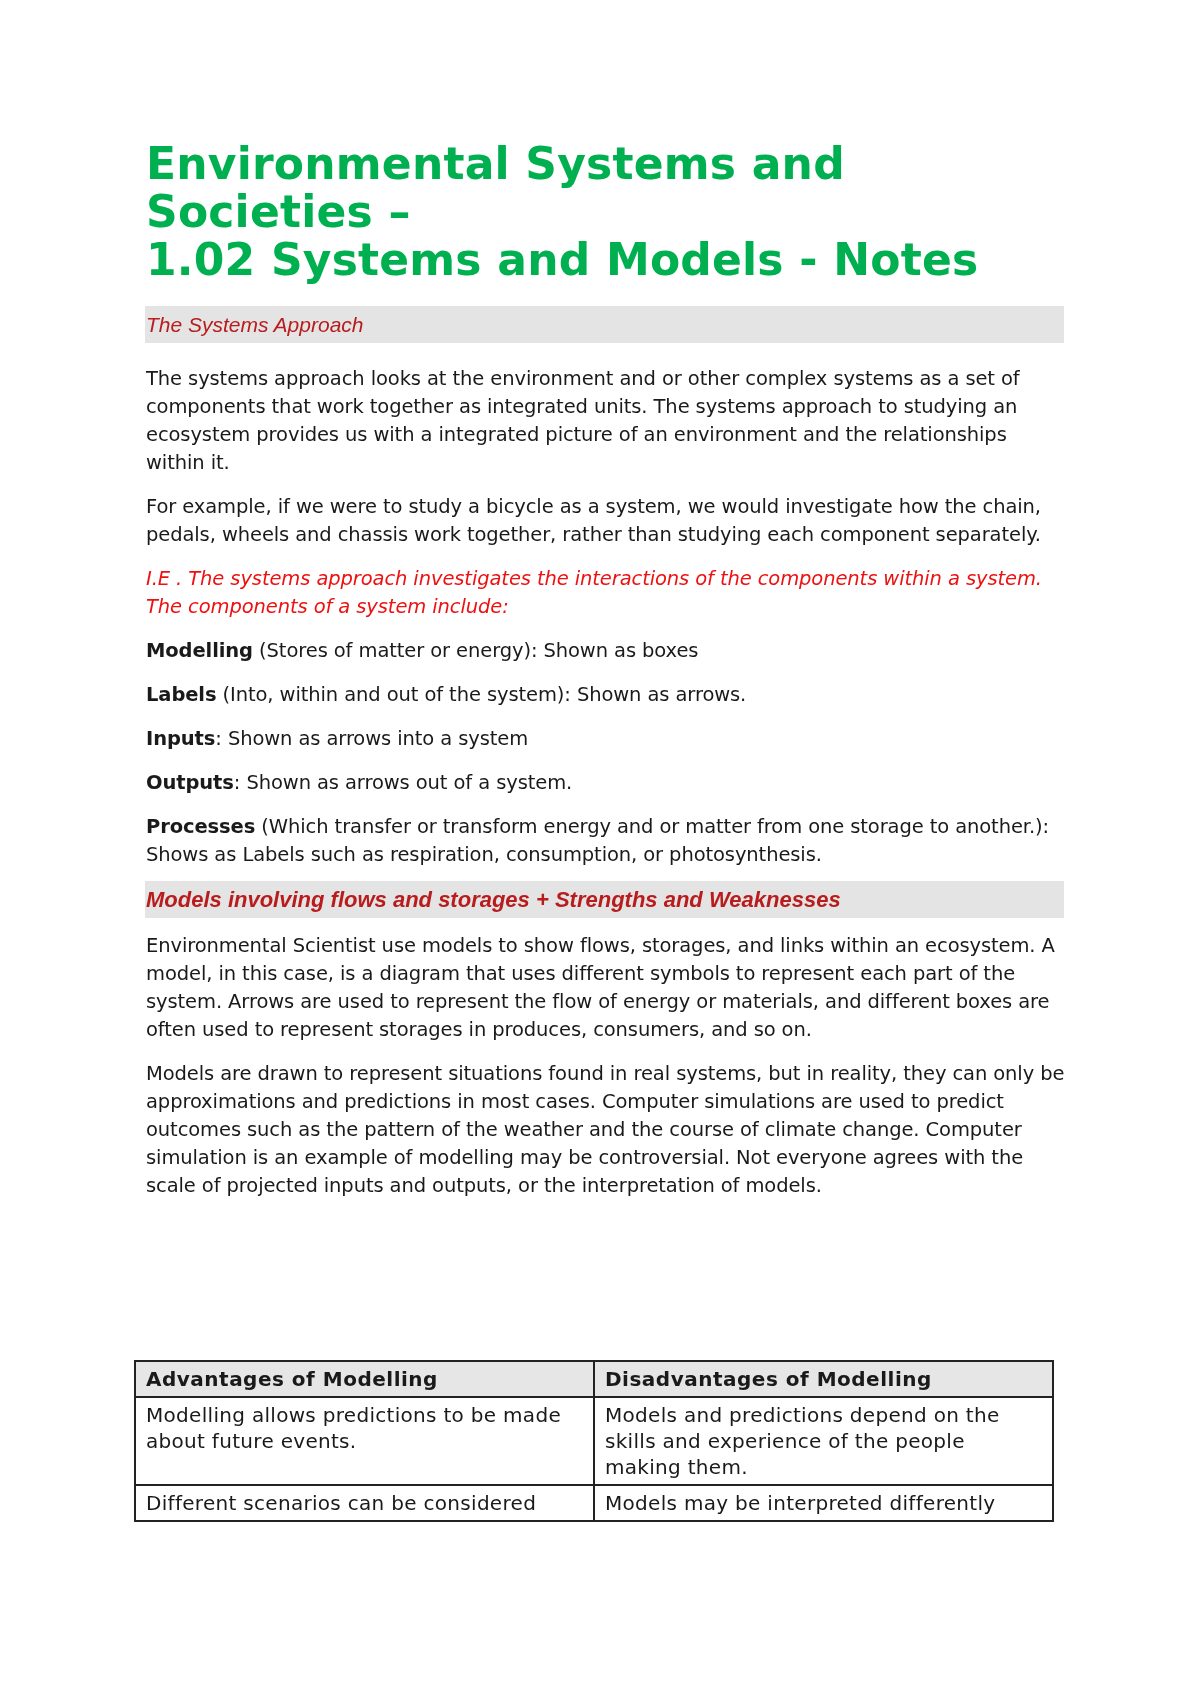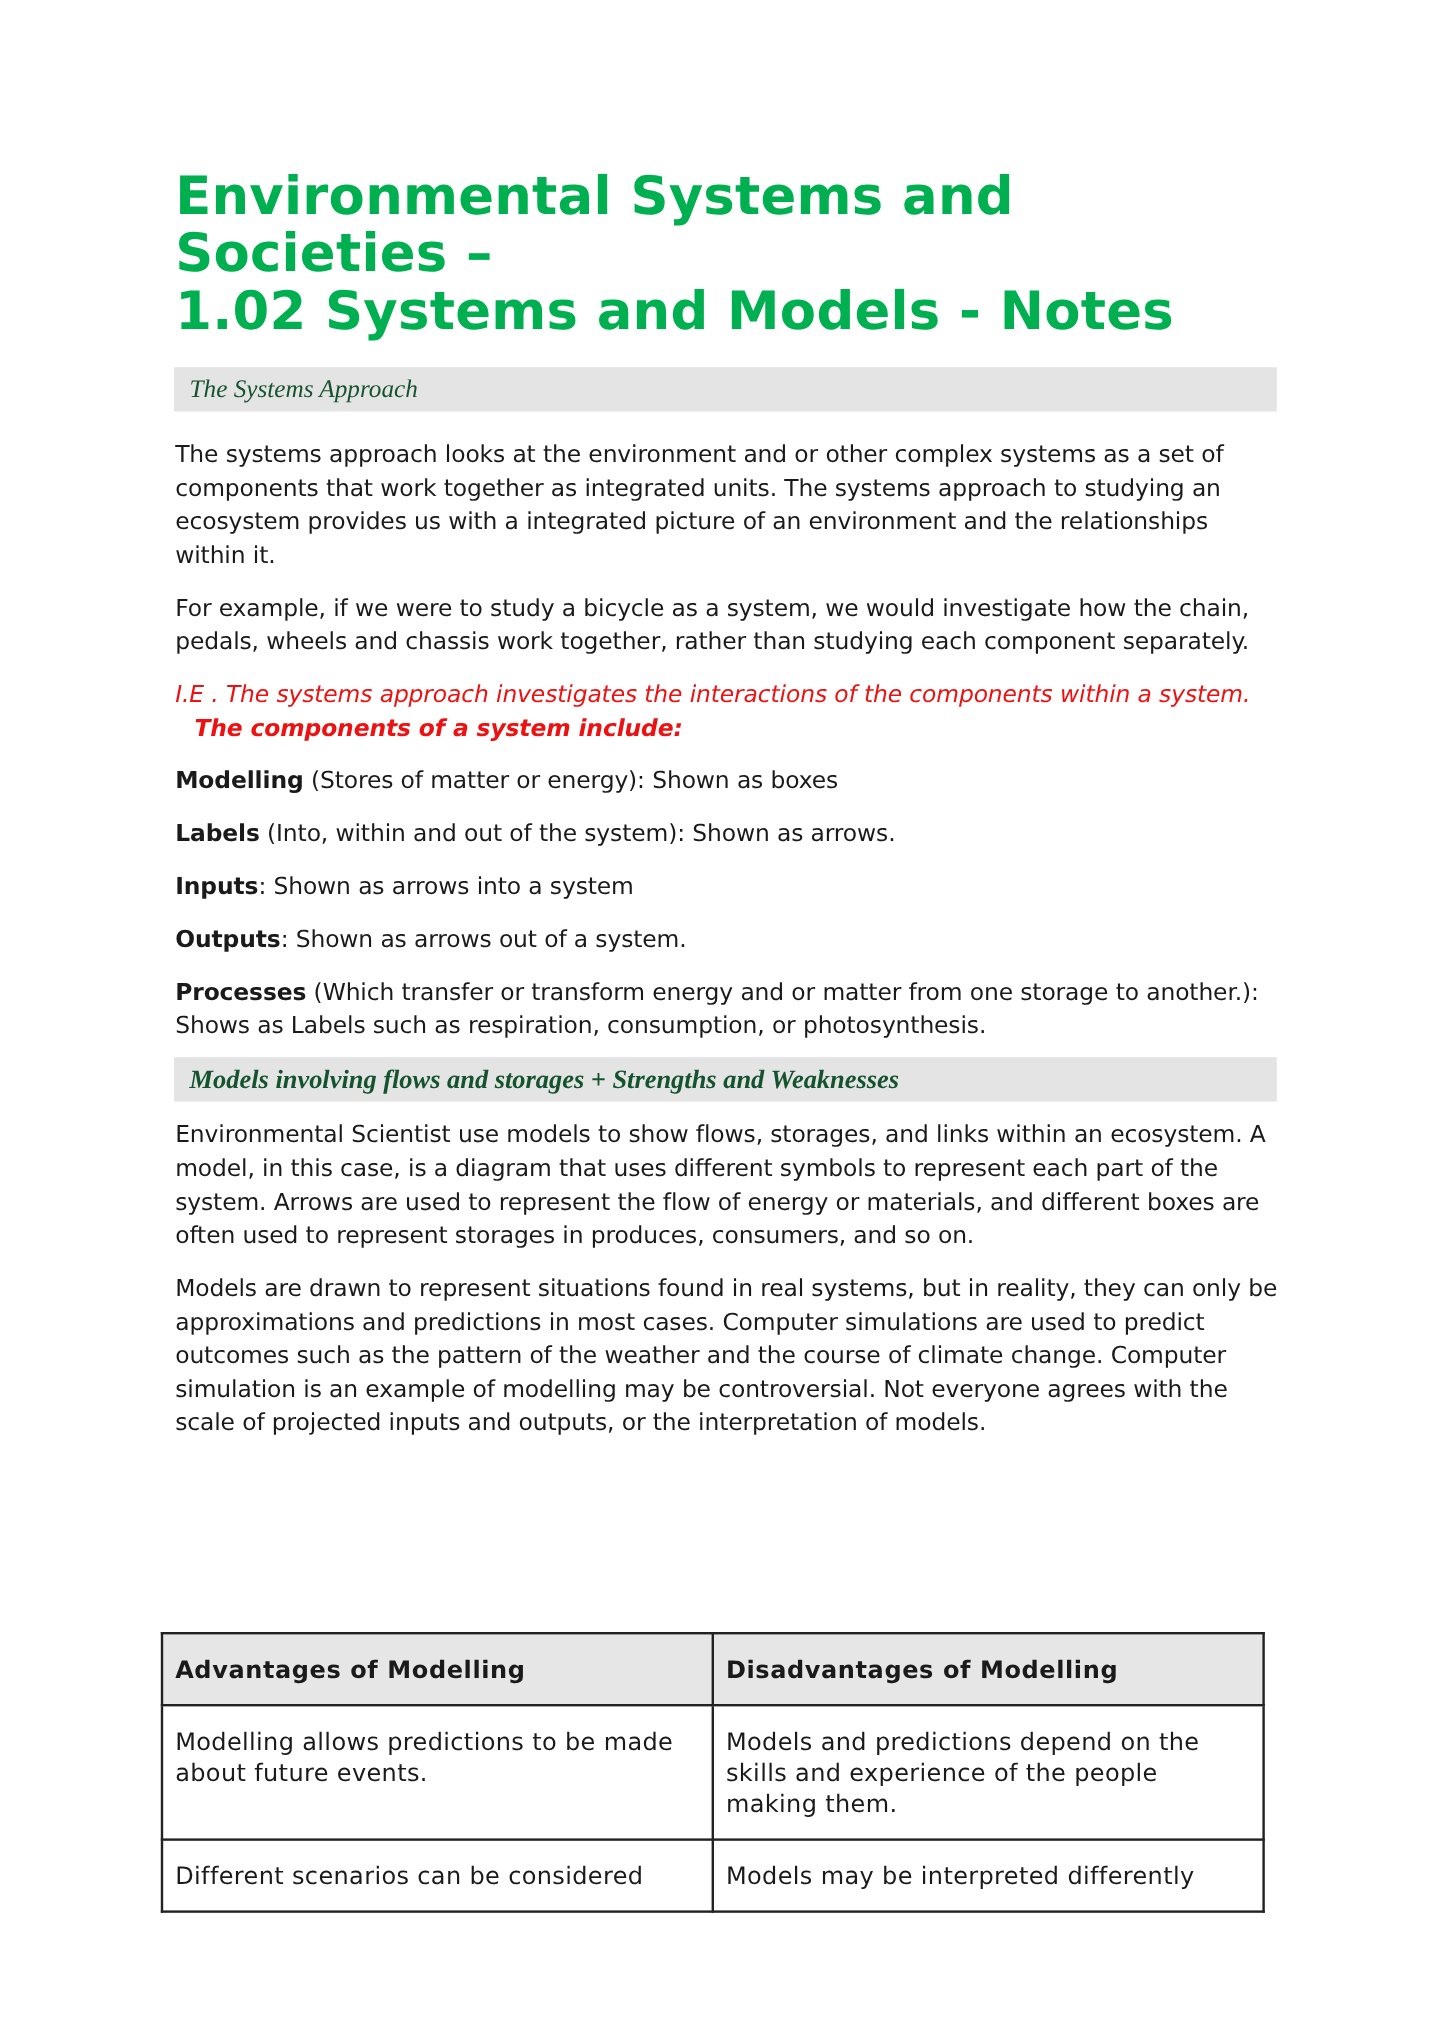--- a/index.html
+++ b/index.html
@@ -11,38 +11,38 @@
     .title {
       font-family: "DejaVu Sans", sans-serif; font-weight: bold;
       color: #00b050; font-size: 44px; line-height: 48px; margin: 0 0 22px 0;
       letter-spacing: 0.2px;
     }
     .section-bar {
       background: #e4e4e4; margin-left: -1px; width: 919px; height: 37px;
       display: flex; align-items: center; padding-left: 0;
     }
     .section-bar span {
-      font-family: Liberation Serif, serif; font-style: italic; font-weight: bold;
-      color: #14532d; font-size: 22px; padding-left: 13px;
+      font-family: Liberation Sans, sans-serif; font-style: italic; font-weight: bold;
+      color: #b91c1c; font-size: 22px; padding-left: 1px;
     }
     .section-bar.s1 span { font-weight: normal; font-size: 21px; }
     p { margin: 0; font-size: 19.5px; line-height: 28px; letter-spacing: -0.1px; }
     .gap-s { height: 16px; }
     .gap-m { height: 16px; }
     .red { color: #ee1111; font-style: italic; }
-    .red b { font-weight: bold; margin-left: 16px; }
+    .red b { font-weight: normal; }
     b { font-weight: bold; }
     .term { font-weight: bold; }
     table.adv {
       position: absolute; left: 134px; top: 1360px; width: 920px;
       border-collapse: collapse; font-family: "DejaVu Sans", sans-serif;
       font-size: 20px; line-height: 26px; color: #1a1a1a;
     }
     table.adv th, table.adv td {
-      border: 2px solid #222; padding: 16px 10px; vertical-align: top; text-align: left;
+      border: 2px solid #222; padding: 4px 10px; vertical-align: top; text-align: left;
       width: 50%;
     }
     table.adv th { background: #e6e6e6; font-weight: bold; letter-spacing: 0.5px; }
     table.adv td { letter-spacing: 0.3px; }
   </style>
 </head>
 <body>
 
 <div class="page">
   <h1 class="title">

